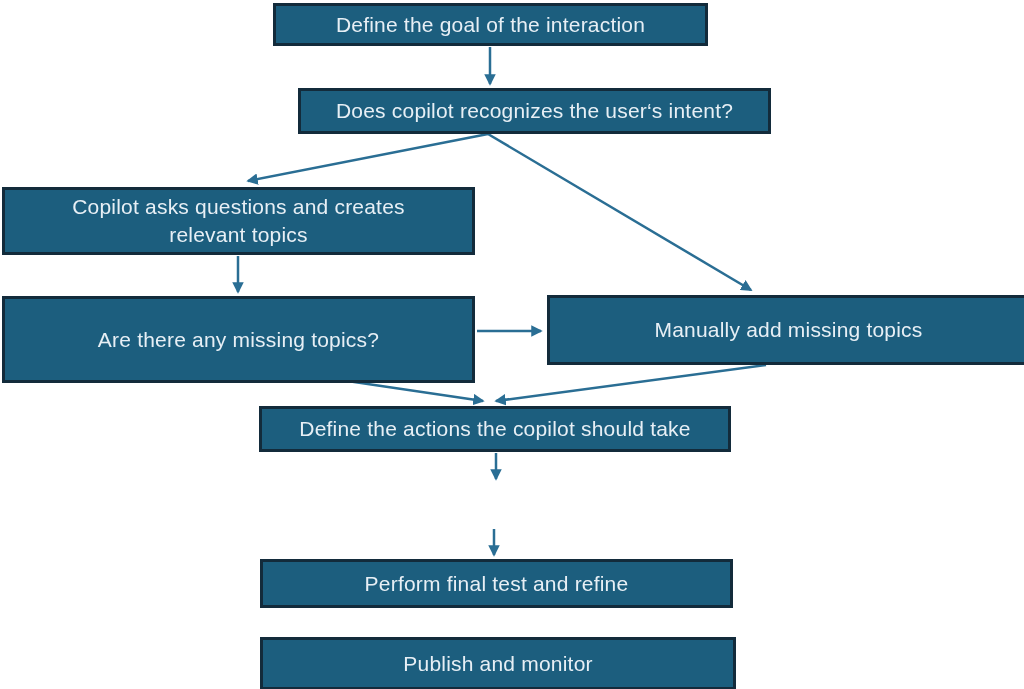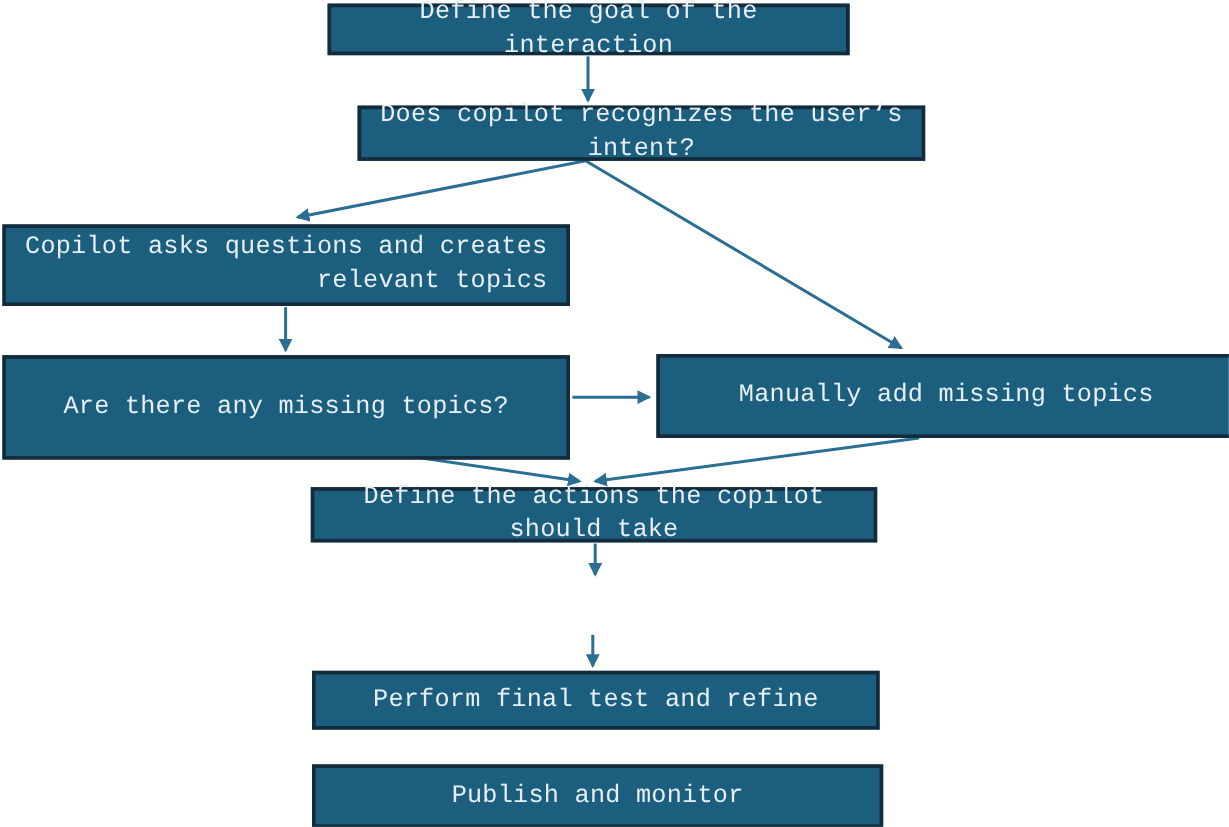--- a/index.html
+++ b/index.html
@@ -29,25 +29,24 @@
     border: 3px solid #132b3b;
     color: #e7eff5;
     font-size: 21px;
     display: flex;
     align-items: center;
     justify-content: center;
     text-align: center;
     white-space: pre-line;
     line-height: 28px;
     letter-spacing: 0.2px;
-    font-family: Liberation Mono, monospace;
   }
   .n1 { left: 273px; top: 3px;   width: 435px; height: 43px; }
   .n2 { left: 254px; top: 88px;  width: 473px; height: 46px; margin-left: 44px; }
-  .n3 { left: 2px;   top: 187px; width: 473px; height: 68px; text-align: right; }
+  .n3 { left: 2px;   top: 187px; width: 473px; height: 68px; }
   .n4 { left: 2px;   top: 296px; width: 473px; height: 87px; }
   .n5 { left: 547px; top: 295px; width: 483px; height: 70px; }
   .n6 { left: 259px; top: 406px; width: 472px; height: 46px; }
   .n7 { left: 259px; top: 483px; width: 472px; height: 45px; }
   .n8 { left: 260px; top: 559px; width: 473px; height: 49px; }
   .n9 { left: 260px; top: 637px; width: 476px; height: 53px; }
 </style>
 </head>
 <body>
 

